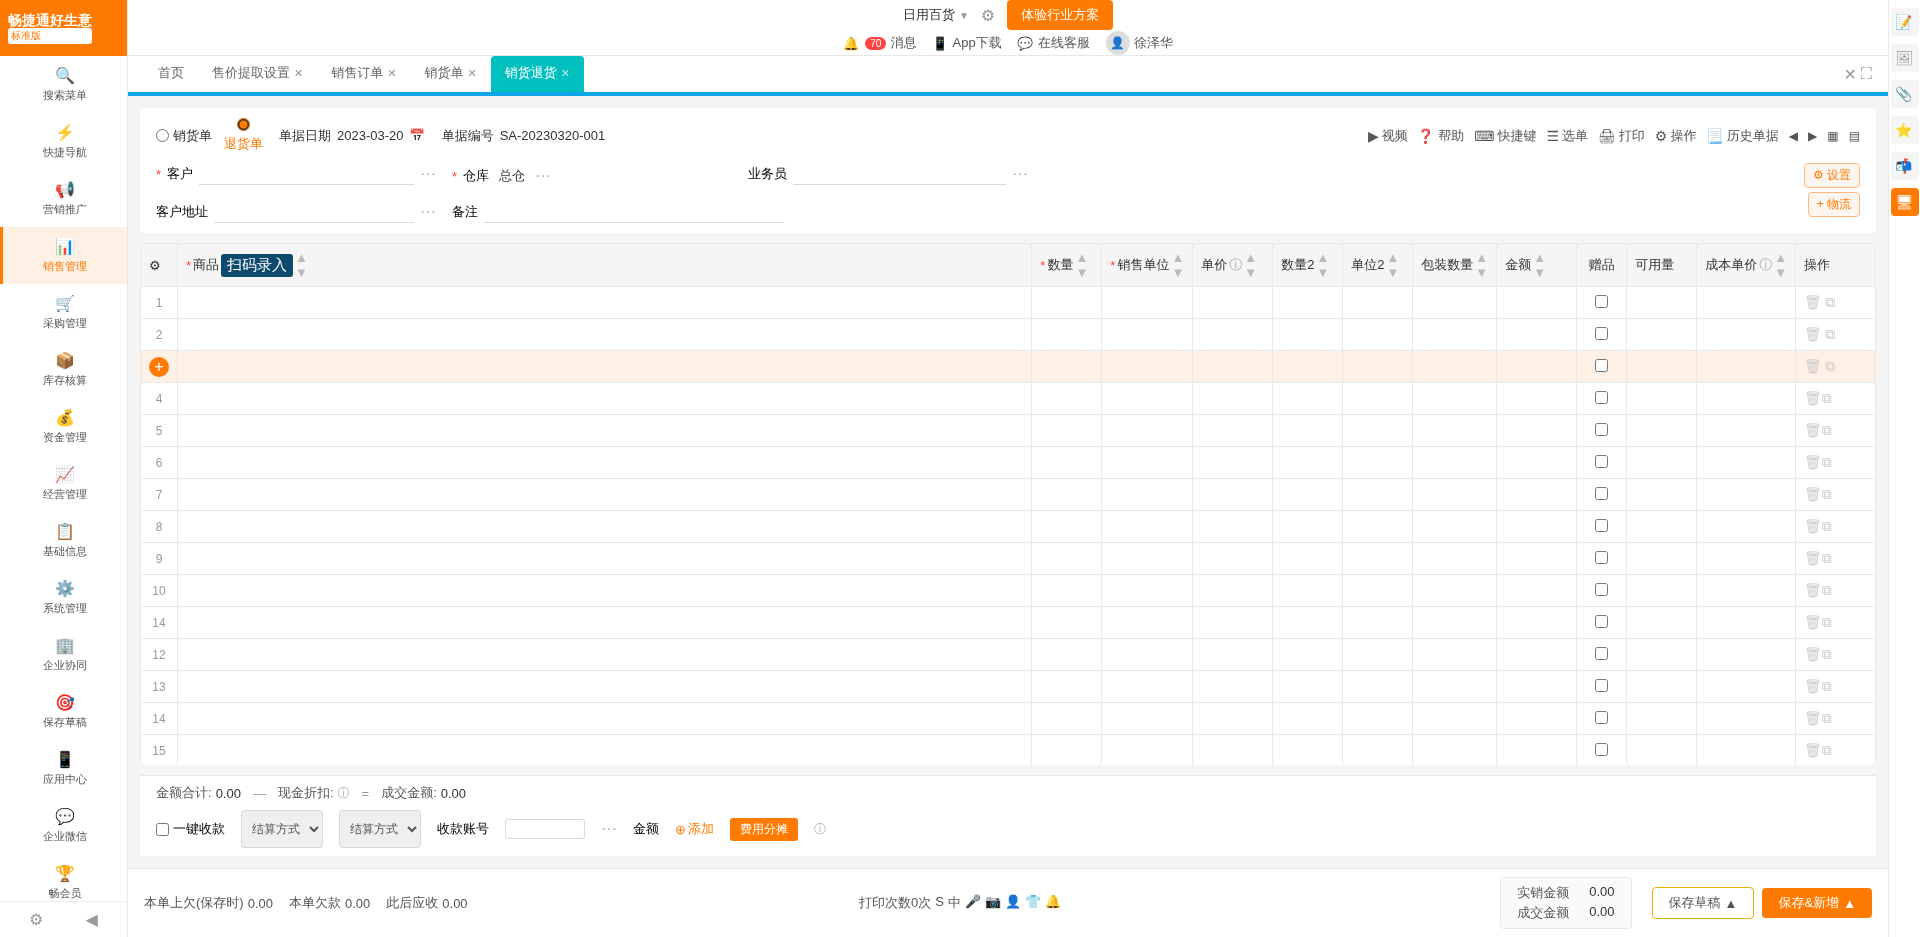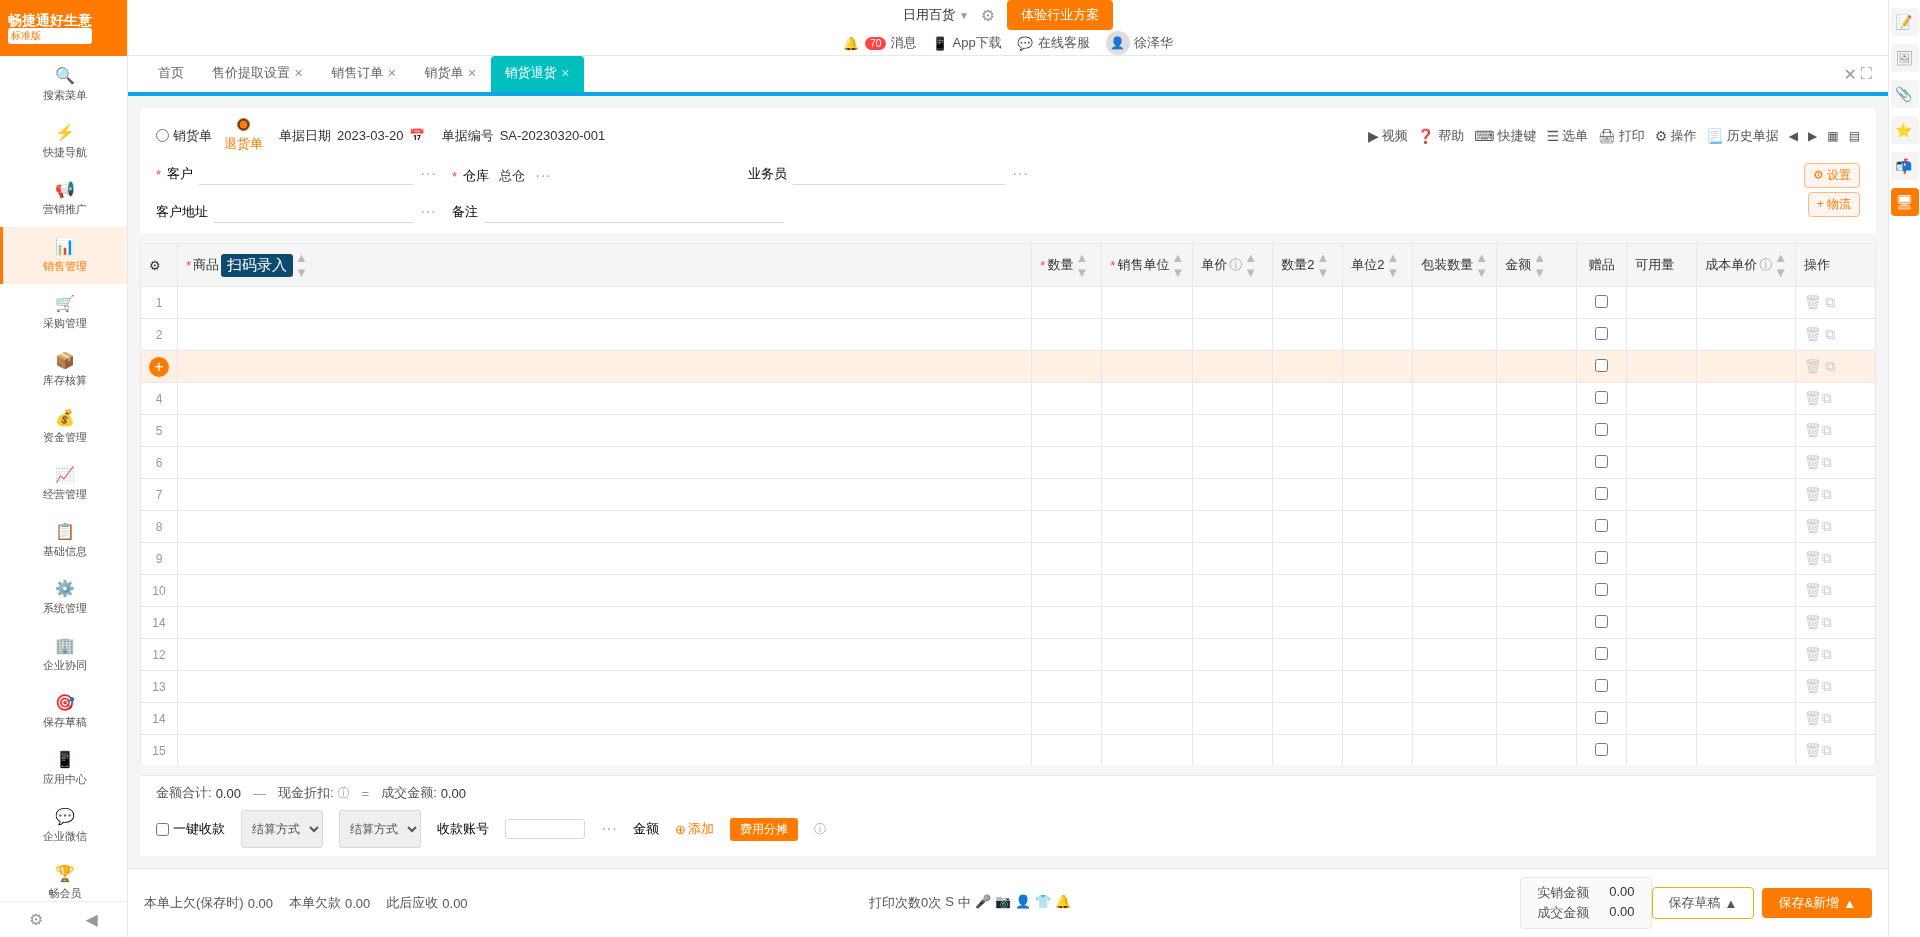--- a/index.html
+++ b/index.html
@@ -783,21 +783,21 @@
       <span style="display:flex;gap:4px;font-size:16px;color:#555;">
         <span>S</span>
         <span>中</span>
         <span>🎤</span>
         <span>📷</span>
         <span>👤</span>
         <span>👕</span>
         <span>🔔</span>
       </span>
     </div>
-    <div style="display:flex;align-items:center;gap:0;margin-left:47px;">
+    <div style="display:flex;align-items:center;gap:20px;margin-left:47px;">
       <div class="bottom-right-summary">
         <div class="summary-row">
           <span class="summary-label">实销金额</span>
           <span class="summary-value">0.00</span>
         </div>
         <div class="summary-row">
           <span class="summary-label">成交金额</span>
           <span class="summary-value">0.00</span>
         </div>
       </div>

